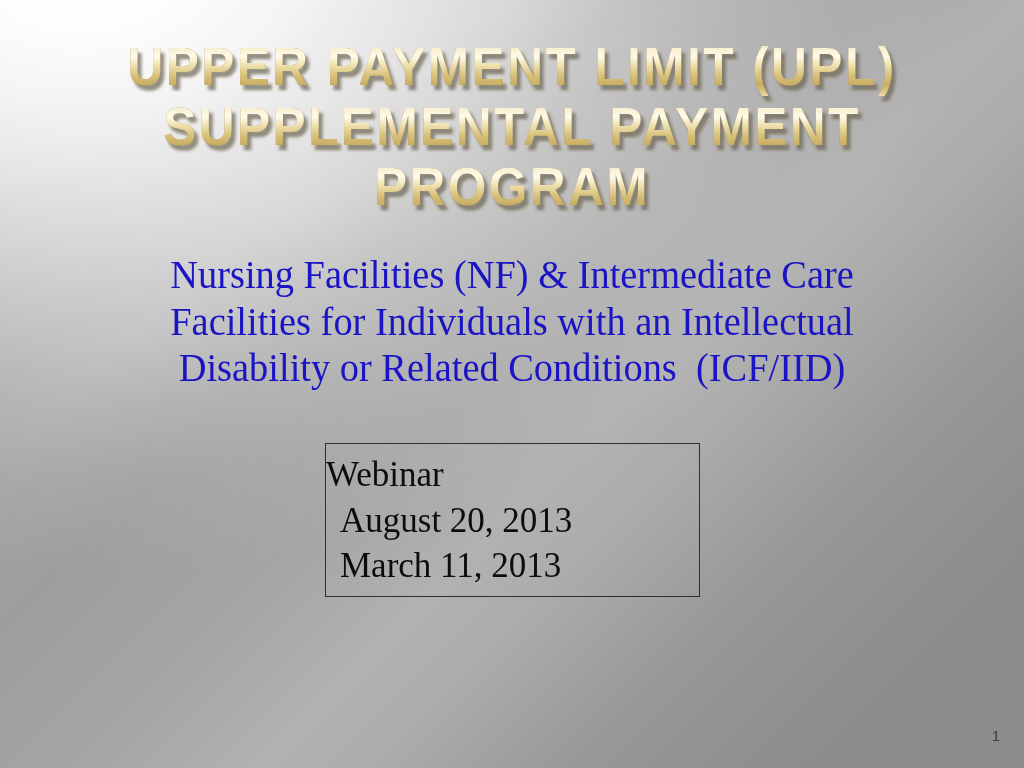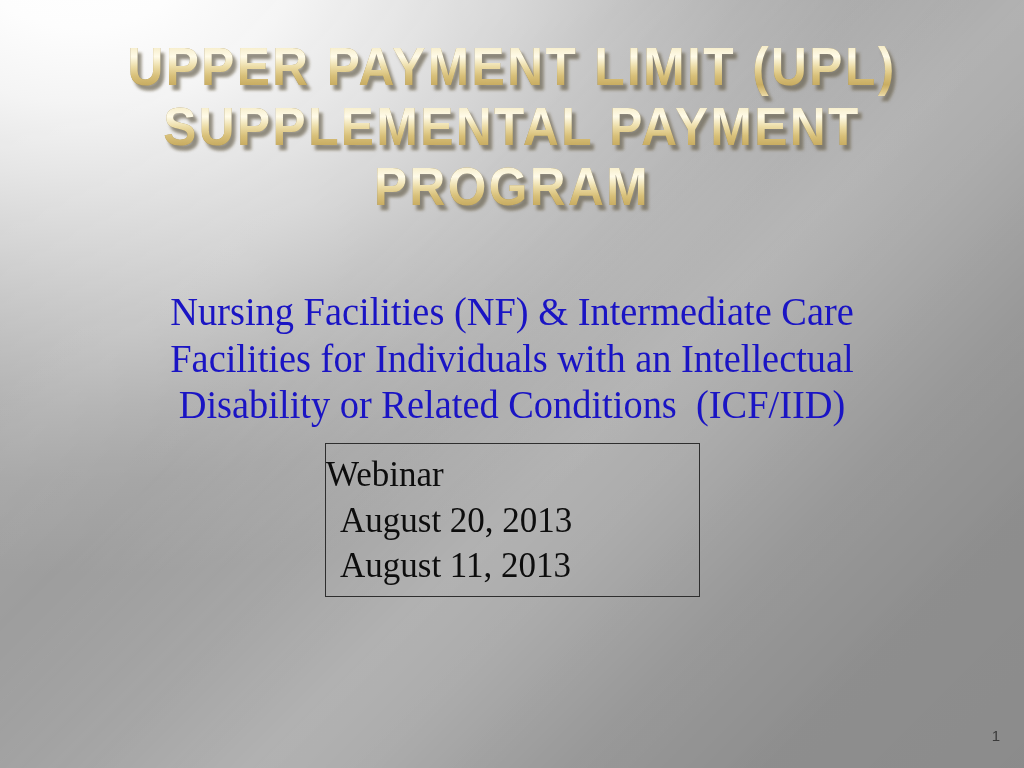--- a/index.html
+++ b/index.html
@@ -129,21 +129,20 @@
   }
 
   
   #subtitle-block {
     position: absolute;
     left: 36px;
     top: 252px;
     width: 952px;
     text-align: center;
     line-height: 1.165;
-    margin-top: 37px;
   }
 
   .subtitle-line {
     display: block;
     font-family: "Liberation Serif", serif;
     font-size: 40px;
     font-weight: 400;
     color: #1a14c4;
     transform: scaleX(0.96);
     transform-origin: center;
@@ -210,19 +209,19 @@
   <div id="subtitle-block">
     <span class="subtitle-line">Nursing Facilities (NF) &amp; Intermediate Care</span>
     <span class="subtitle-line">Facilities for Individuals with an Intellectual</span>
     <span class="subtitle-line">Disability or Related Conditions  (ICF/IID)</span>
   </div>
 
   <div id="webinar-box">
     <div id="webinar-inner">
       <span class="webinar-line center">Webinar</span>
       <span class="webinar-line indent">August 20, 2013</span>
-      <span class="webinar-line indent">August 11, 2013</span>
+      <span class="webinar-line indent">March 11, 2013</span>
     </div>
   </div>
 
   <div id="page-number">1</div>
 
 </div>
 
 </body></html>

